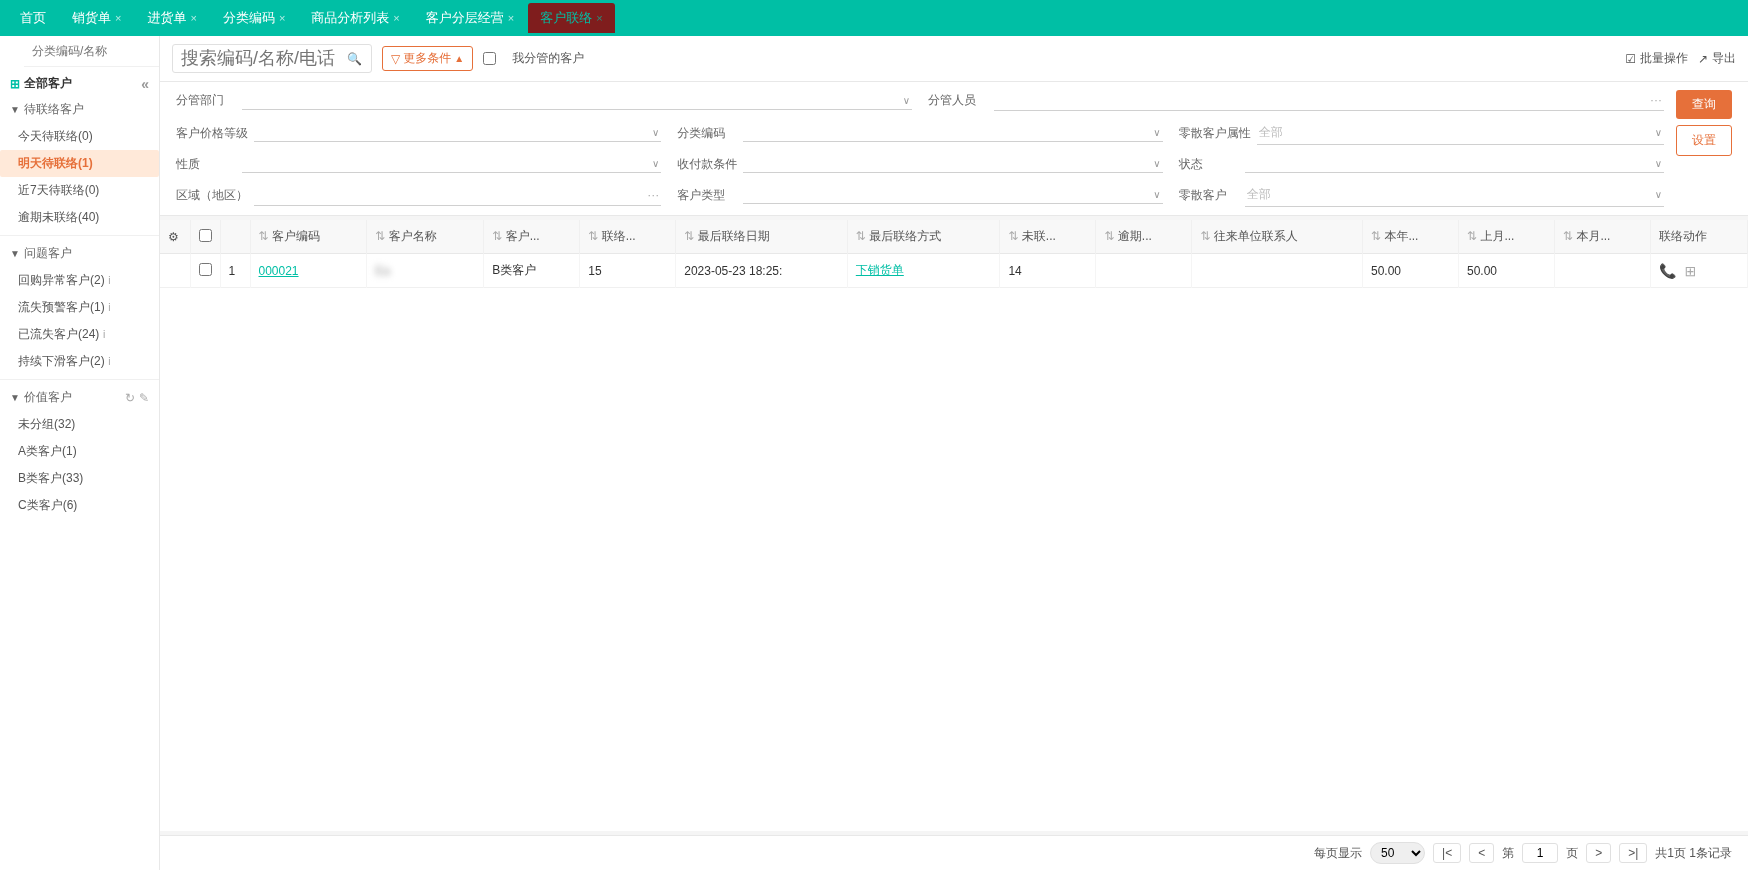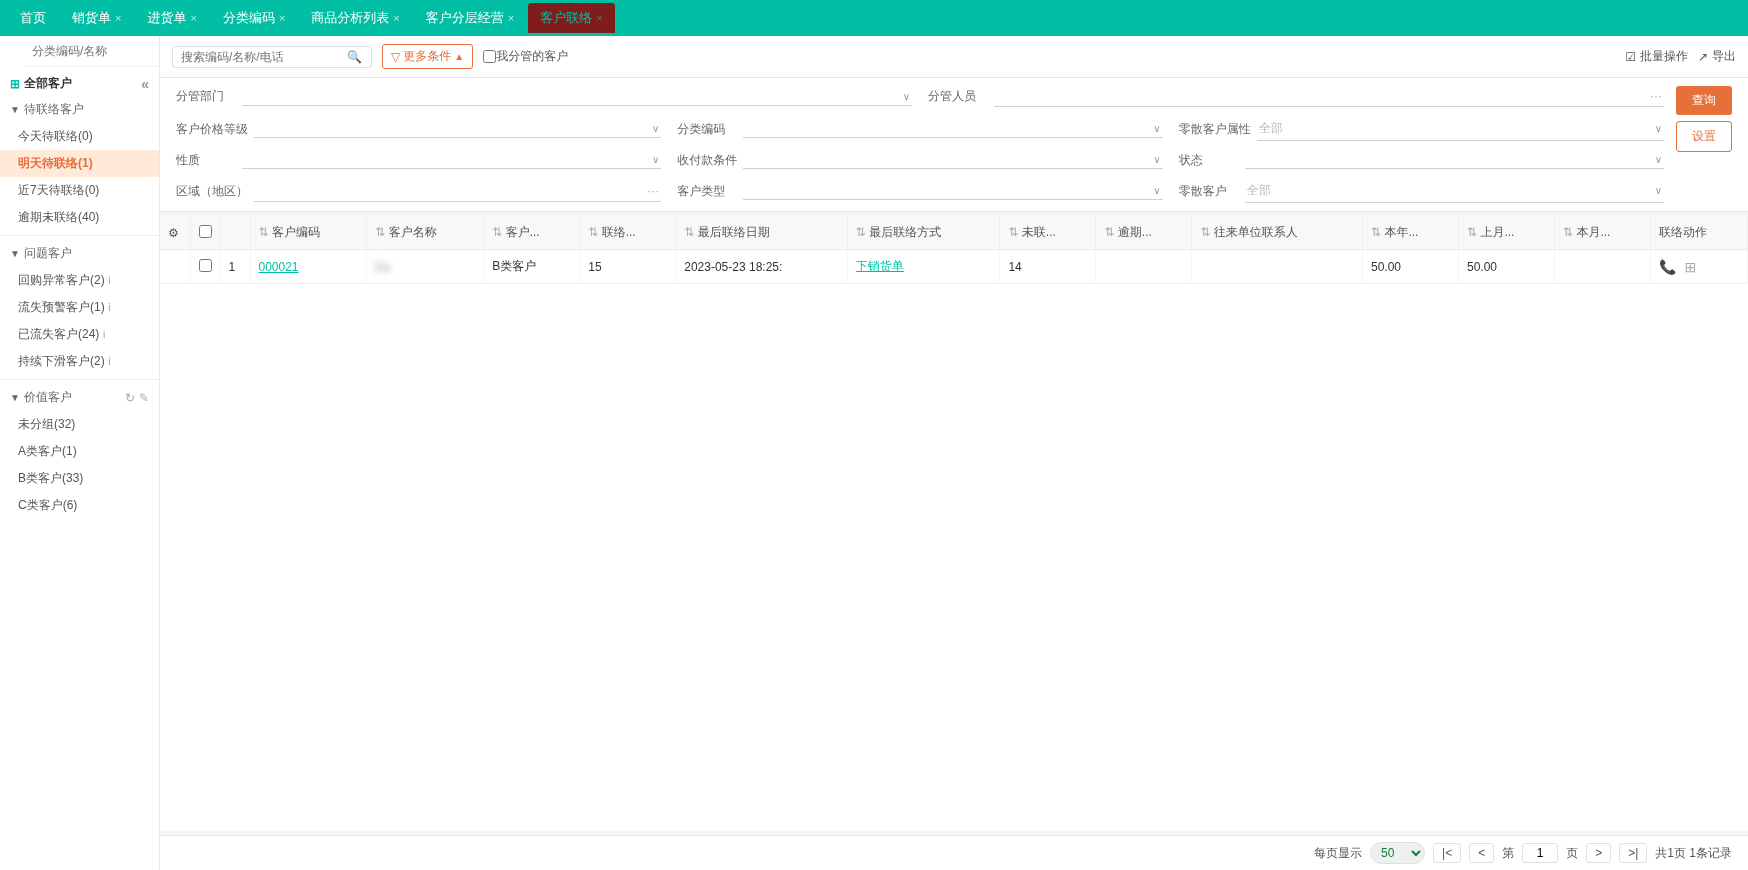--- a/index.html
+++ b/index.html
@@ -134,21 +134,21 @@
       color: #e6703a;
       cursor: pointer;
       font-size: 12px;
       border: 1px solid #e6703a;
       border-radius: 3px;
       padding: 3px 8px;
     }
     .my-customers {
       display: flex;
       align-items: center;
-      gap: 0;
+      gap: 16px;
       font-size: 12px;
       color: #555;
       cursor: pointer;
     }
     .filter-bar-right {
       margin-left: auto;
       display: flex;
       align-items: center;
       gap: 10px;
     }
@@ -235,21 +235,21 @@
       justify-content: flex-end;
       gap: 8px;
       font-size: 12px;
       color: #555;
     }
     .page-size-select {
       border: 1px solid #e0e0e0;
       border-radius: 11px;
       padding: 2px 6px;
       font-size: 12px;
-      color: #15803d;
+      color: #000000;
       outline: none;
     }
     .page-btn {
       border: 1px solid #e0e0e0;
       background: #fff;
       border-radius: 3px;
       padding: 2px 8px;
       cursor: pointer;
       color: #555;
       font-size: 12px;
@@ -427,21 +427,21 @@
     </div>
     <div class="sidebar-item">
       <span>C类客户(6)</span>
     </div>
   </div>
 
   <div class="content">
 
     <div class="filter-bar">
       <div class="filter-search">
-        <input type="text" style="border: none; outline: none; font-size: 12px; color: #0369a1; width: 160px; background: transparent;" placeholder="搜索编码/名称/电话">
+        <input type="text" style="border: none; outline: none; font-size: 18px; color: #0369a1; width: 160px; background: transparent;" placeholder="搜索编码/名称/电话">
         <span style="color:#e6703a;cursor:pointer;">🔍</span>
       </div>
       <div class="more-conditions">
         <span style="color:#e6703a;">▽</span>
         <span>更多条件</span>
         <span style="font-size:10px;">▲</span>
       </div>
       <div class="my-customers">
         <input type="checkbox" style="">
         <span>我分管的客户</span>

